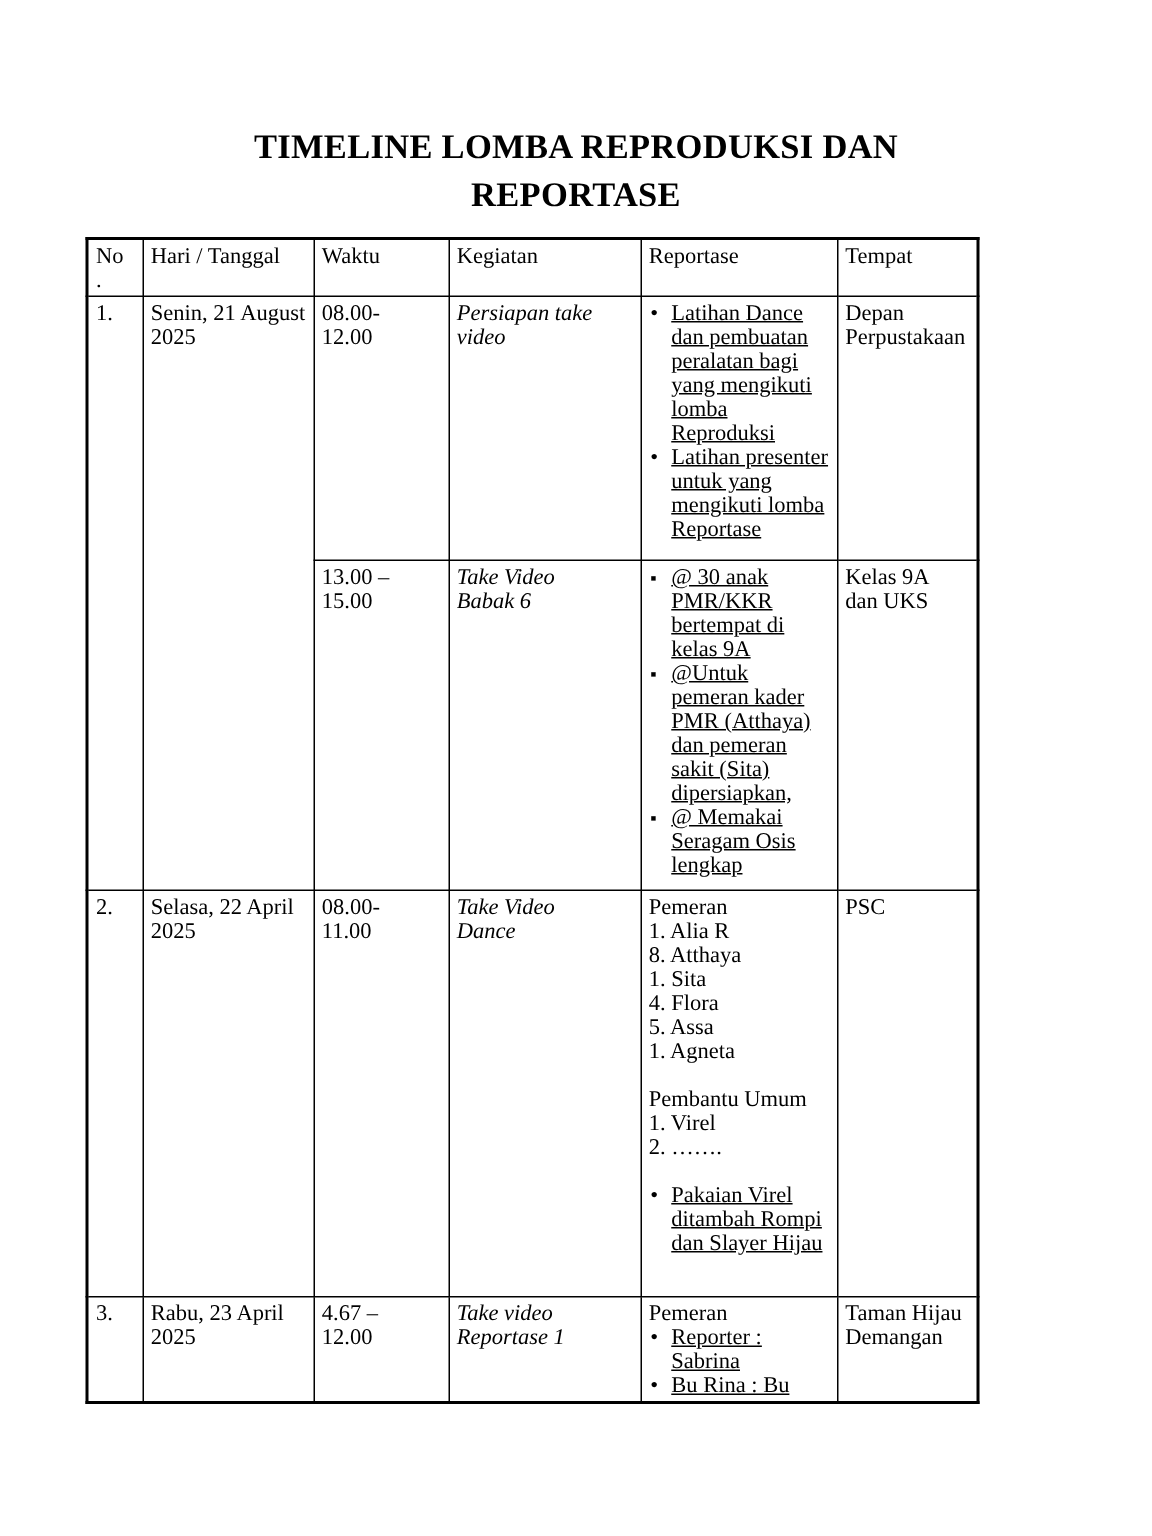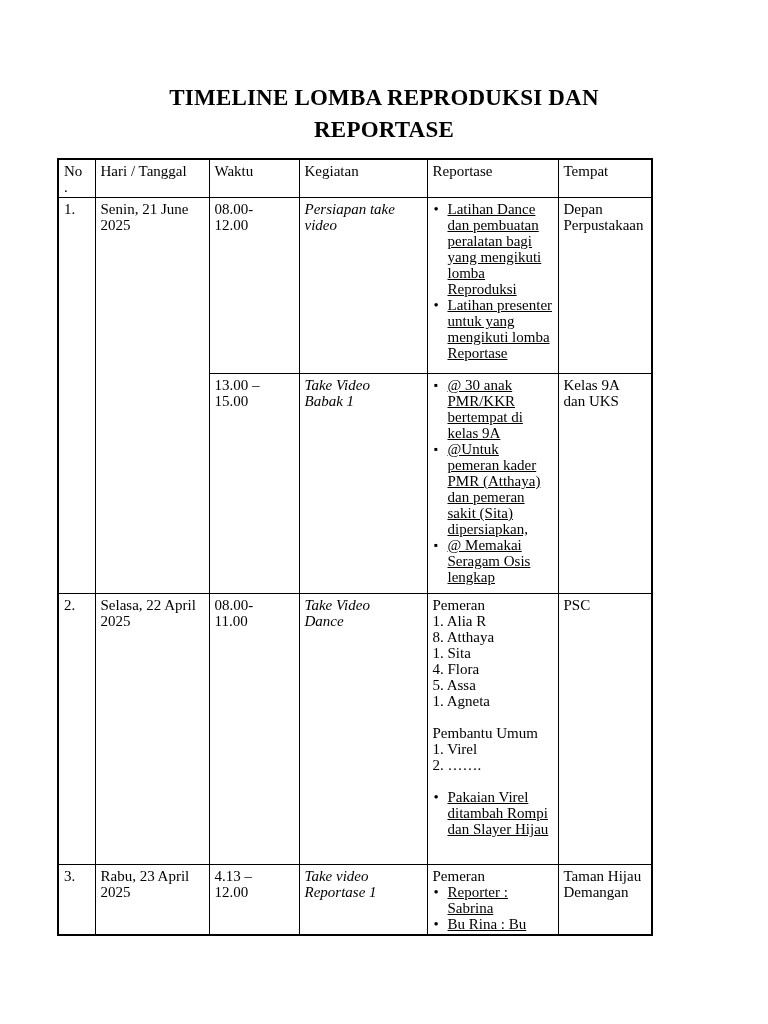--- a/index.html
+++ b/index.html
@@ -89,41 +89,41 @@
 .</th>
         <th>Hari / Tanggal</th>
         <th>Waktu</th>
         <th>Kegiatan</th>
         <th>Reportase</th>
         <th>Tempat</th>
       </tr>
 
       <tr class="h-r1a">
         <td rowspan="2">1.</td>
-        <td rowspan="2">Senin, 21 June 2025</td>
+        <td rowspan="2">Senin, 21 August 2025</td>
         <td class="waktu">08.00-12.00</td>
         <td class="kegiatan">Persiapan take video</td>
         <td>
           <ul class="blist">
             <li>
               <span class="marker">•</span>
               <span class="btext">Latihan Dance dan pembuatan peralatan bagi yang mengikuti lomba Reproduksi</span>
             </li>
             <li>
               <span class="marker">•</span>
               <span class="btext">Latihan presenter untuk yang mengikuti lomba Reportase</span>
             </li>
           </ul>
         </td>
         <td class="tempat">Depan Perpustakaan</td>
       </tr>
 
       <tr class="h-r1b">
         <td class="waktu">13.00 – 15.00</td>
-        <td class="kegiatan">Take Video Babak 1</td>
+        <td class="kegiatan">Take Video Babak 6</td>
         <td>
           <ul class="blist">
             <li>
               <span class="marker sq">▪</span>
               <span class="btext">@ 30 anak PMR/KKR bertempat di kelas 9A</span>
             </li>
             <li>
               <span class="marker sq">▪</span>
               <span class="btext">@Untuk pemeran kader PMR (Atthaya) dan pemeran sakit (Sita) dipersiapkan,</span>
             </li>
@@ -160,21 +160,21 @@
               <span class="btext">Pakaian Virel ditambah Rompi dan Slayer Hijau</span>
             </li>
           </ul>
         </td>
         <td class="tempat">PSC</td>
       </tr>
 
       <tr class="h-r3">
         <td>3.</td>
         <td>Rabu, 23 April 2025</td>
-        <td class="waktu">4.13 – 12.00</td>
+        <td class="waktu">4.67 – 12.00</td>
         <td class="kegiatan">Take video Reportase 1</td>
         <td>
           <div>Pemeran</div>
           <ul class="blist">
             <li>
               <span class="marker">•</span>
               <span class="btext">Reporter : Sabrina</span>
             </li>
             <li>
               <span class="marker">•</span>

